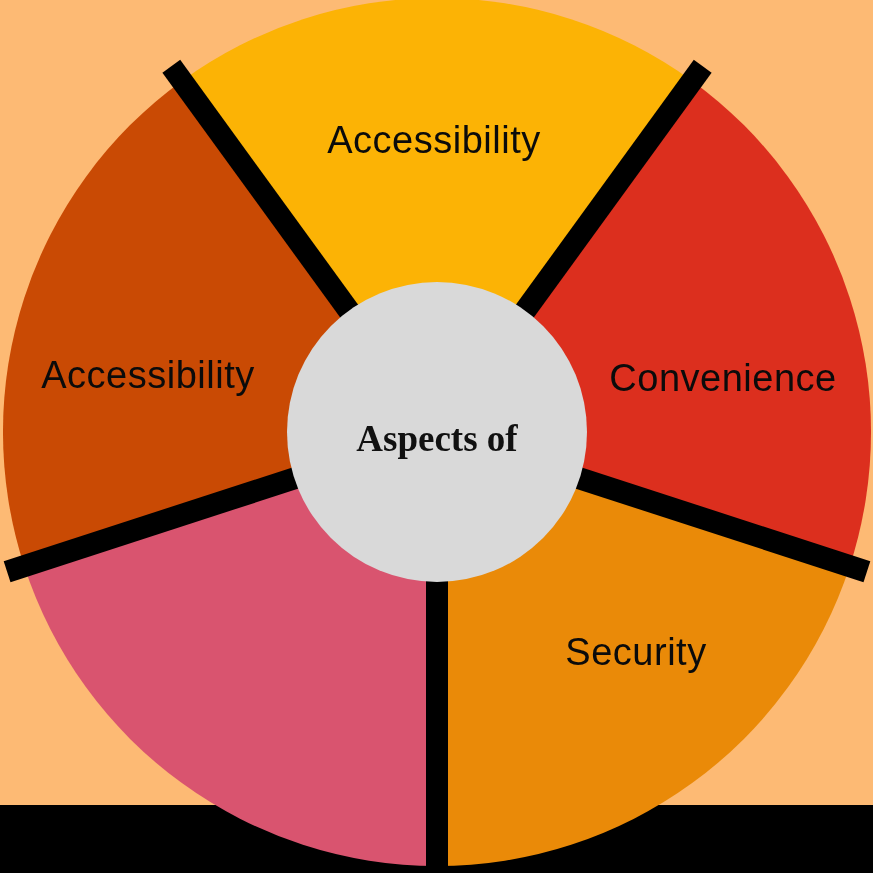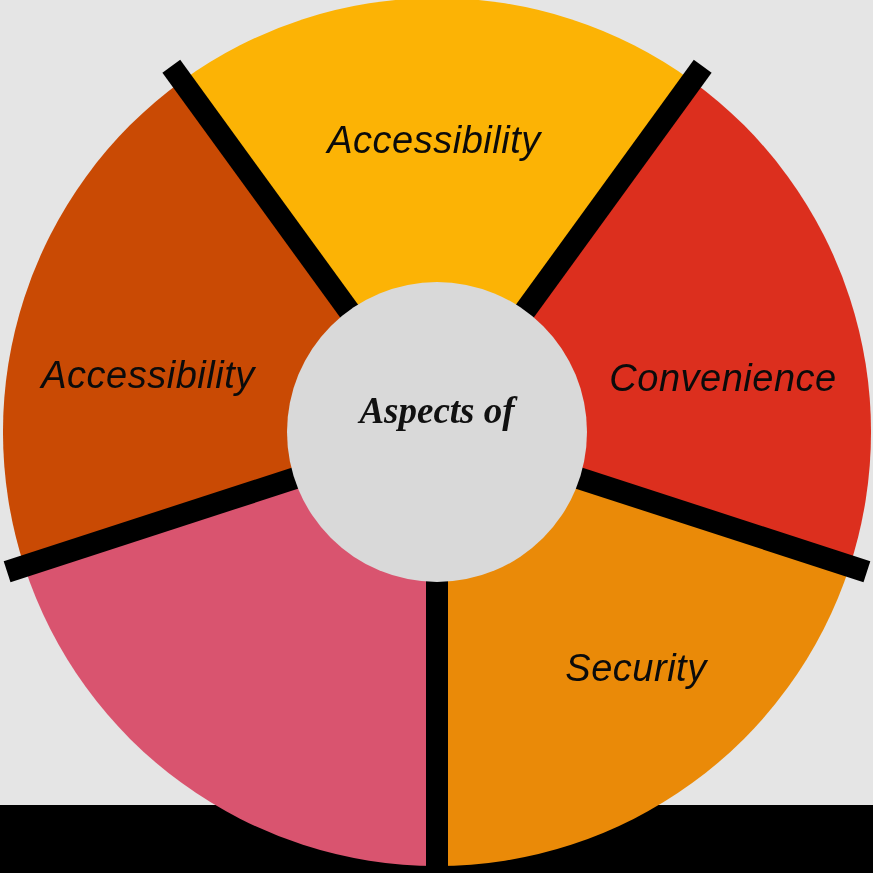--- a/index.html
+++ b/index.html
@@ -8,46 +8,45 @@
     width: 873px;
     height: 873px;
     background: #000000;
     overflow: hidden;
     font-family: "Liberation Sans", sans-serif;
   }
   .stage {
     position: relative;
     width: 873px;
     height: 805px;
-    background: #e5e5e5;
-    font-style: italic;
+    background: #fdba74;
   }
   .wheel-svg {
     position: absolute;
     left: 0;
     top: 0;
   }
   .seg-label {
     position: absolute;
     transform: translate(-50%, -50%);
     font-size: 38px;
     line-height: 1;
     color: #0b0b0b;
     white-space: nowrap;
     letter-spacing: 0.5px;
   }
   .label-accessibility    { left: 434px; top: 140px; }
   .label-convenience      { left: 723px; top: 378px; }
-  .label-security         { left: 636px; top: 652px; margin-top: 16px; }
+  .label-security         { left: 636px; top: 652px; }
   .label-interoperability { left: 271px; top: 673px; }
   .label-transparency     { left: 148px; top: 375px; }
   .hub-text {
     position: absolute;
     left: 437px;
-    top: 410px;
+    top: 438px;
     transform: translate(-50%, -50%);
     text-align: left;
     font-family: "Liberation Serif", serif;
     font-weight: 700;
     font-size: 37px;
     line-height: 63px;
     color: #111111;
     white-space: nowrap;
   }
 </style>

